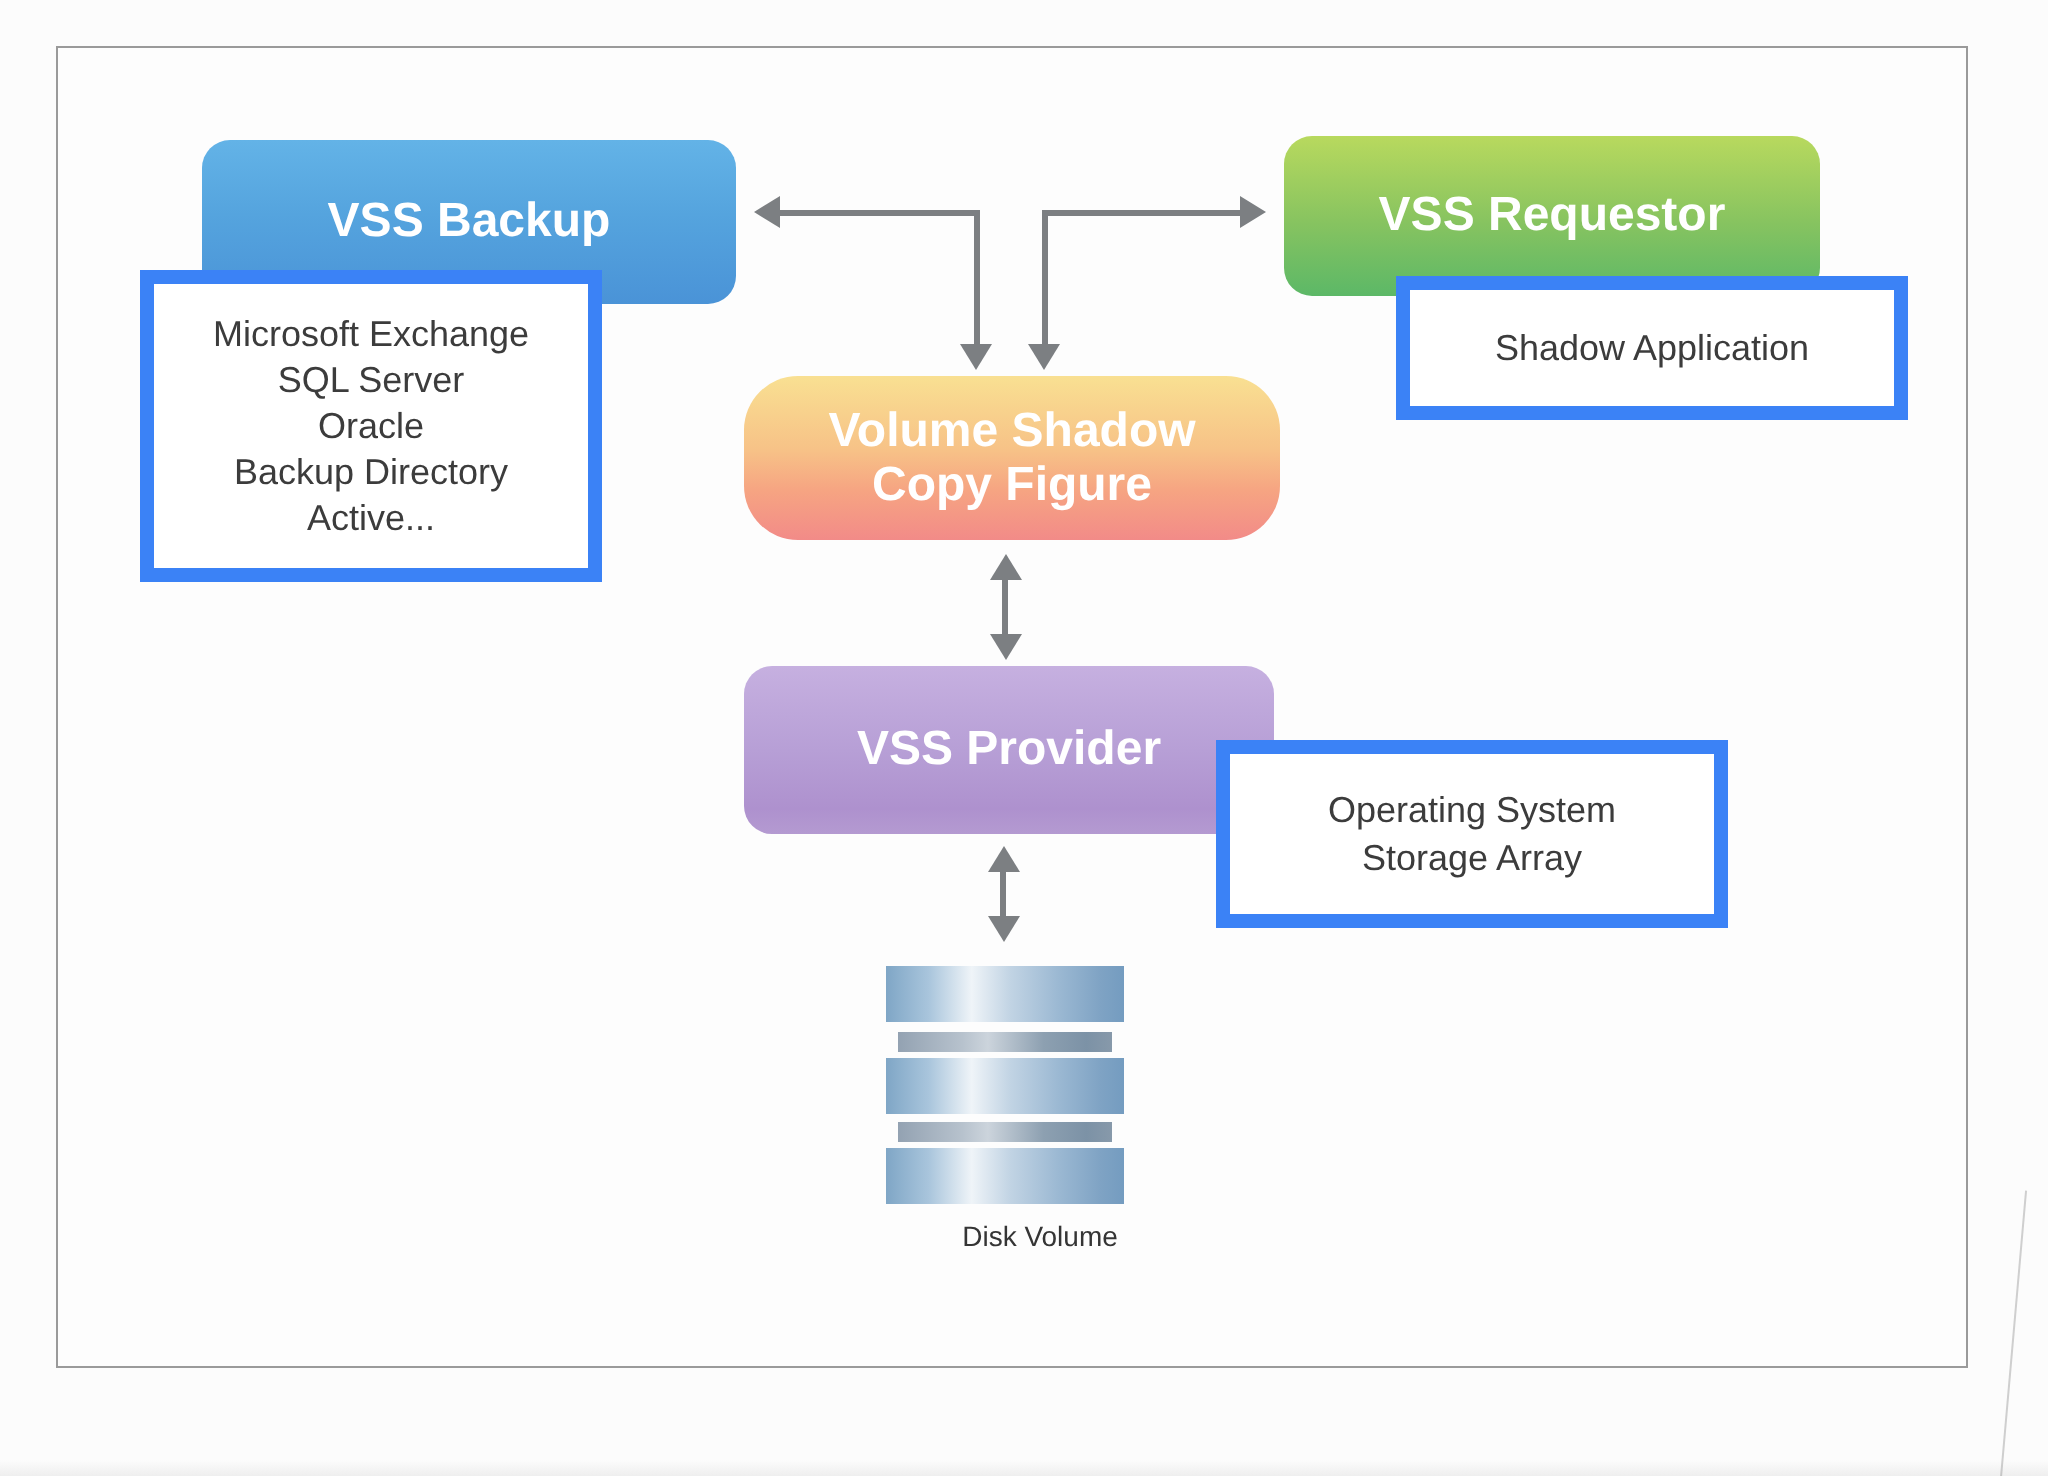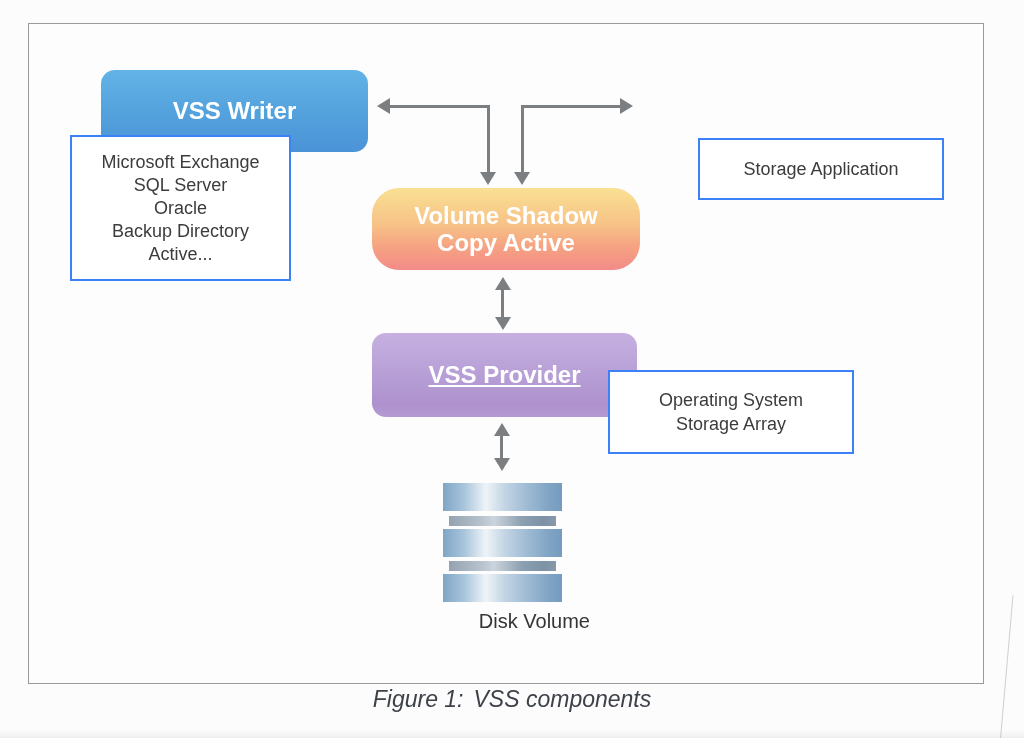--- a/index.html
+++ b/index.html
@@ -34,25 +34,24 @@
   .node-vscs{
     left:372px;top:188px;width:268px;height:82px;font-size:24px;line-height:27px;
     background:linear-gradient(180deg,#f9e092 0%,#f7c287 45%,#f6a482 70%,#f28b88 100%);
     z-index:2;
     border-radius:27px;
   }
   .node-provider{
     left:372px;top:333px;width:265px;height:84px;font-size:24px;
     background:linear-gradient(180deg,#c6b0e0 0%,#b79fd6 50%,#ae91ce 85%,#b49ad1 100%);
     z-index:2;
-    text-decoration:underline;
   }
 
   .note{
-    position:absolute;background:#ffffff;border:2px solid #3b82f6;
+    position:absolute;background:#ffffff;border:7px solid #3b82f6;
     display:flex;flex-direction:column;align-items:center;justify-content:center;
     color:#3c3c3c;text-align:center;z-index:3;
   }
   .note-writer-list{left:70px;top:135px;width:217px;height:142px;font-size:18px;line-height:23px;}
   .note-backup{left:698px;top:138px;width:242px;height:58px;font-size:18px;}
   .note-os{left:608px;top:370px;width:242px;height:80px;font-size:18px;line-height:24px;}
 
   
   .aline{position:absolute;background:#7c7f82;z-index:1;}
   .ah{position:absolute;width:0;height:0;z-index:1;}
@@ -65,22 +64,22 @@
   .disk{position:absolute;left:443px;top:483px;width:119px;height:119px;z-index:2;}
   .platter{
     position:absolute;left:0;width:119px;height:28px;
     background:linear-gradient(90deg,#7fa6c6 0%,#a9c5dc 18%,#eff4f8 36%,#c2d4e4 52%,#9cb9d3 72%,#7fa3c4 90%,#749cc0 100%);
   }
   .spacer{
     position:absolute;left:6px;width:107px;height:10px;
     background:linear-gradient(90deg,#93a2b2 0%,#b7c2cd 30%,#ccd4dc 42%,#8da0b1 68%,#7c92a6 88%,#8799aa 100%);
   }
   .disk-label{
-    position:absolute;left:370px;top:610px;width:220px;
-    text-align:right;font-size:20px;color:#353535;z-index:2;
+    position:absolute;left:410px;top:610px;width:220px;
+    text-align:center;font-size:14px;color:#353535;z-index:2;
   }
 
   .caption{
     position:absolute;left:262px;top:686px;width:500px;
     display:flex;justify-content:center;gap:10px;
     font-style:italic;font-size:23px;color:#3d4148;
   }
 
   
   .scan-edge{
@@ -96,37 +95,40 @@
 <body>
 
 <div id="screen">
 
   <div class="scan-edge"></div>
   <div class="scan-bottom"></div>
 
   <div class="frame"></div>
 
   <div class="node node-writer">
-    <span>VSS Writer</span>
+    <span>VSS Backup</span>
   </div>
   <div class="note note-writer-list">
     <span>Microsoft Exchange</span>
     <span>SQL Server</span>
     <span>Oracle</span>
     <span>Backup Directory</span>
     <span>Active...</span>
   </div>
 
+  <div class="node node-requestor">
+    <span>VSS Requestor</span>
+  </div>
   <div class="note note-backup">
-    <span>Storage Application</span>
+    <span>Shadow Application</span>
   </div>
 
   <div class="node node-vscs">
     <span>Volume Shadow</span>
-    <span>Copy Active</span>
+    <span>Copy Figure</span>
   </div>
 
   <div class="node node-provider">
     <span>VSS Provider</span>
   </div>
   <div class="note note-os">
     <span>Operating System</span>
     <span>Storage Array</span>
   </div>
 
@@ -158,18 +160,14 @@
 
   <div class="disk">
     <div class="platter" style="top:0;"></div>
     <div class="spacer" style="top:33px;"></div>
     <div class="platter" style="top:46px;"></div>
     <div class="spacer" style="top:78px;"></div>
     <div class="platter" style="top:91px;"></div>
   </div>
   <div class="disk-label">Disk Volume</div>
 
-  <div class="caption">
-    <span>Figure 1:</span>
-    <span>VSS components</span>
-  </div>
 
 </div>
 
 </body></html>

